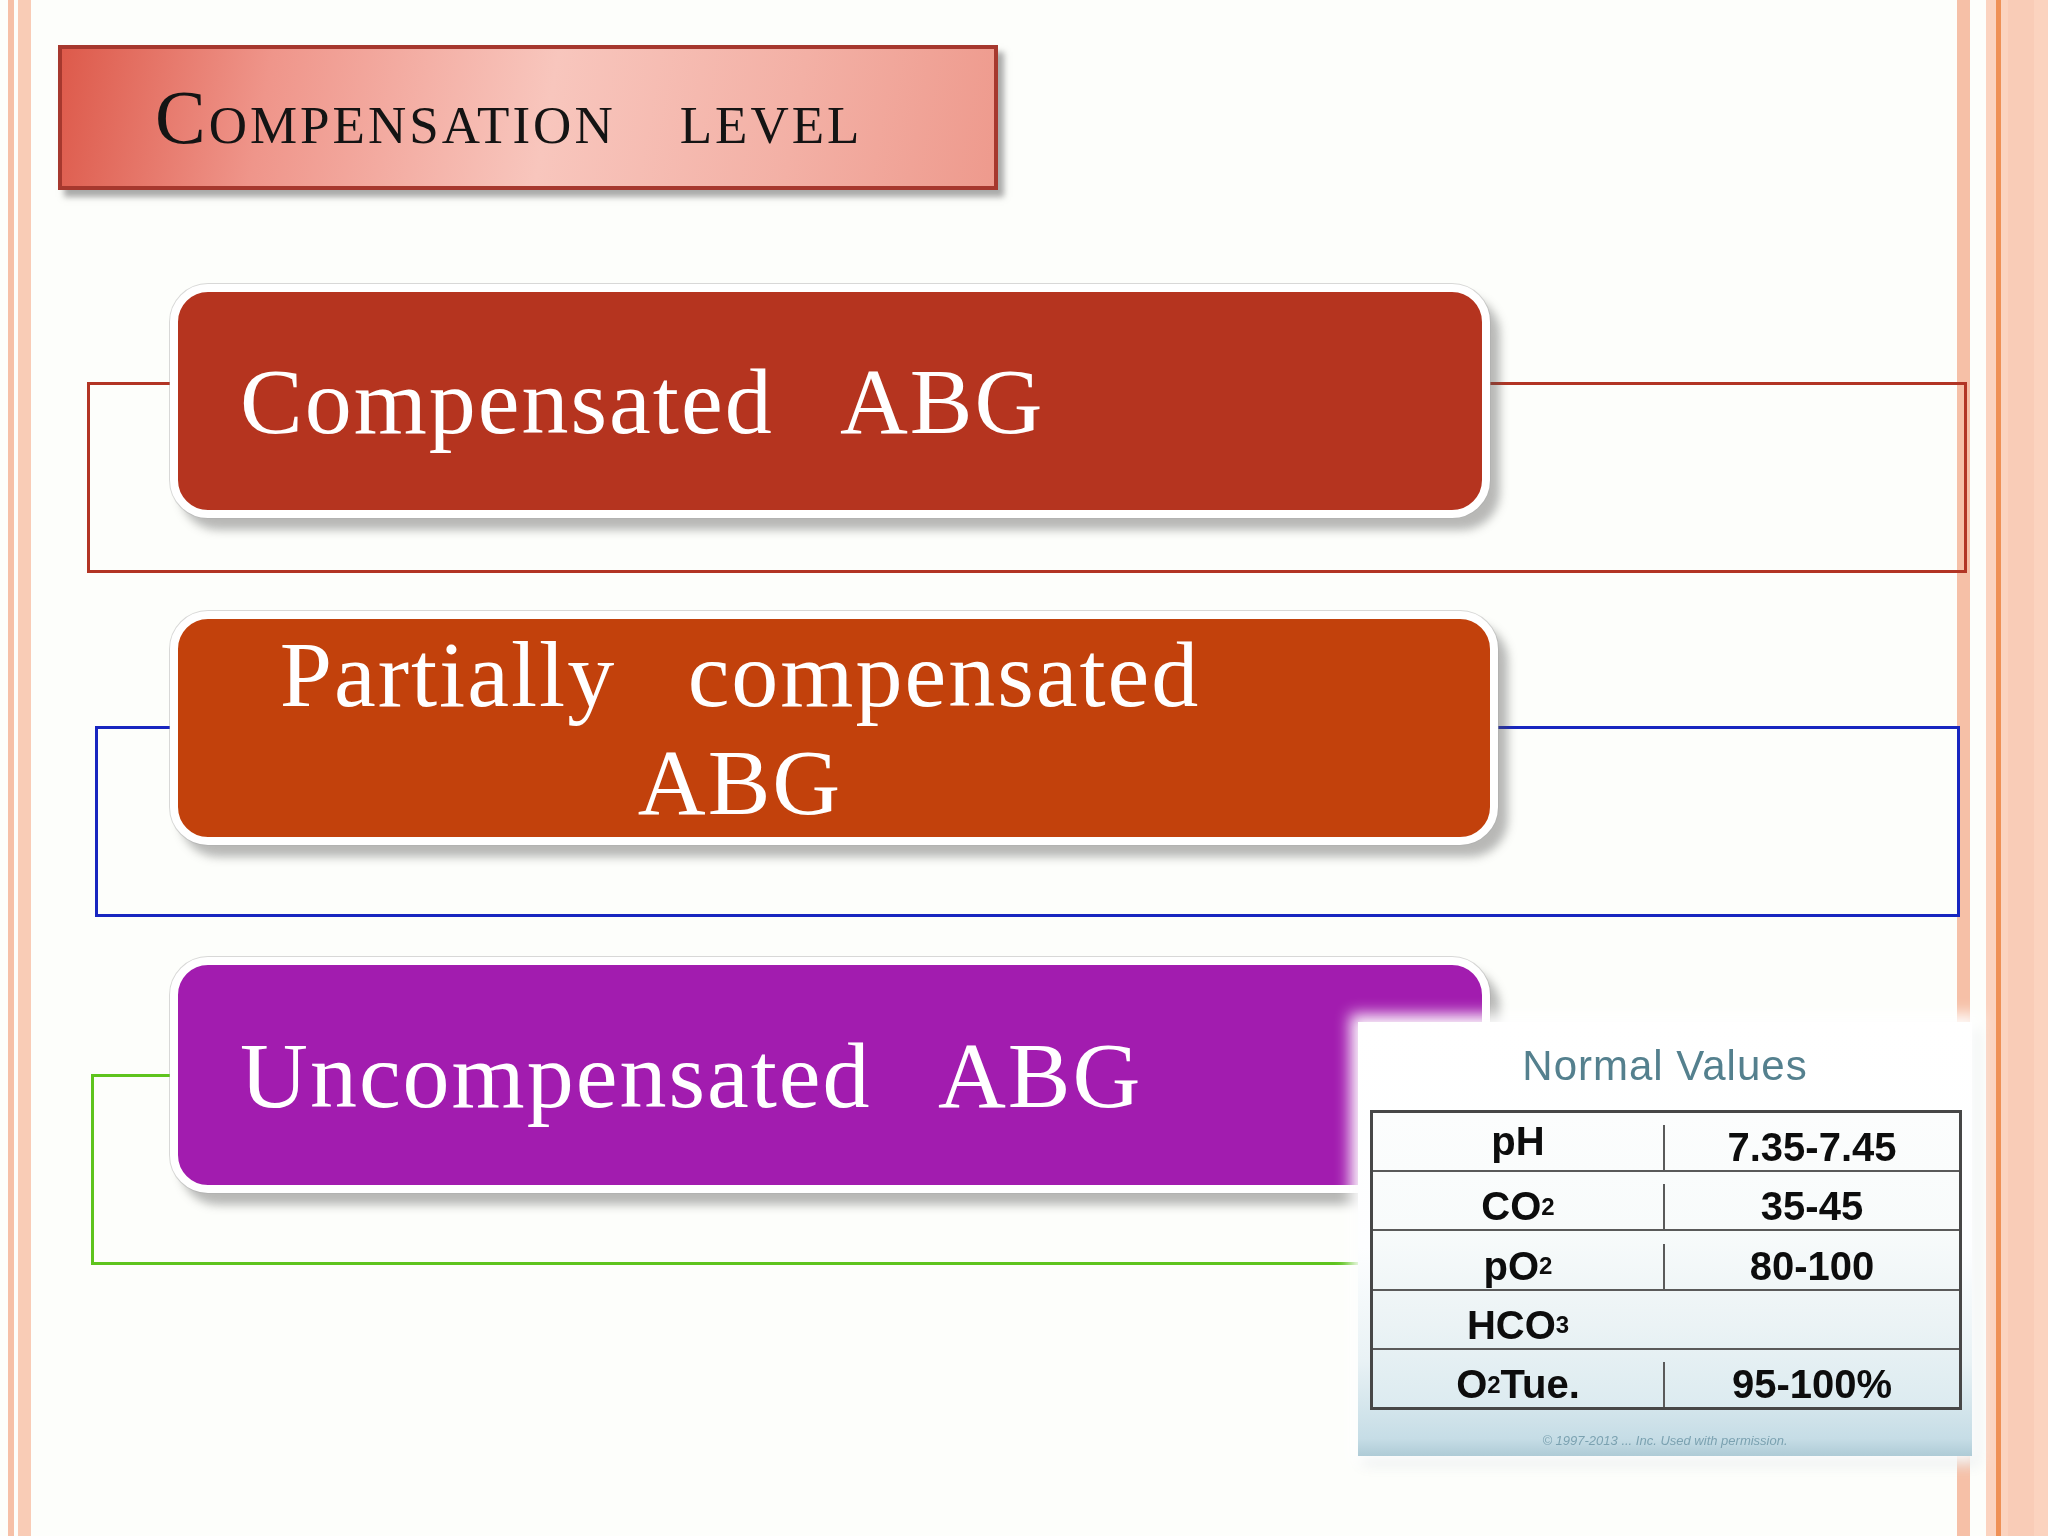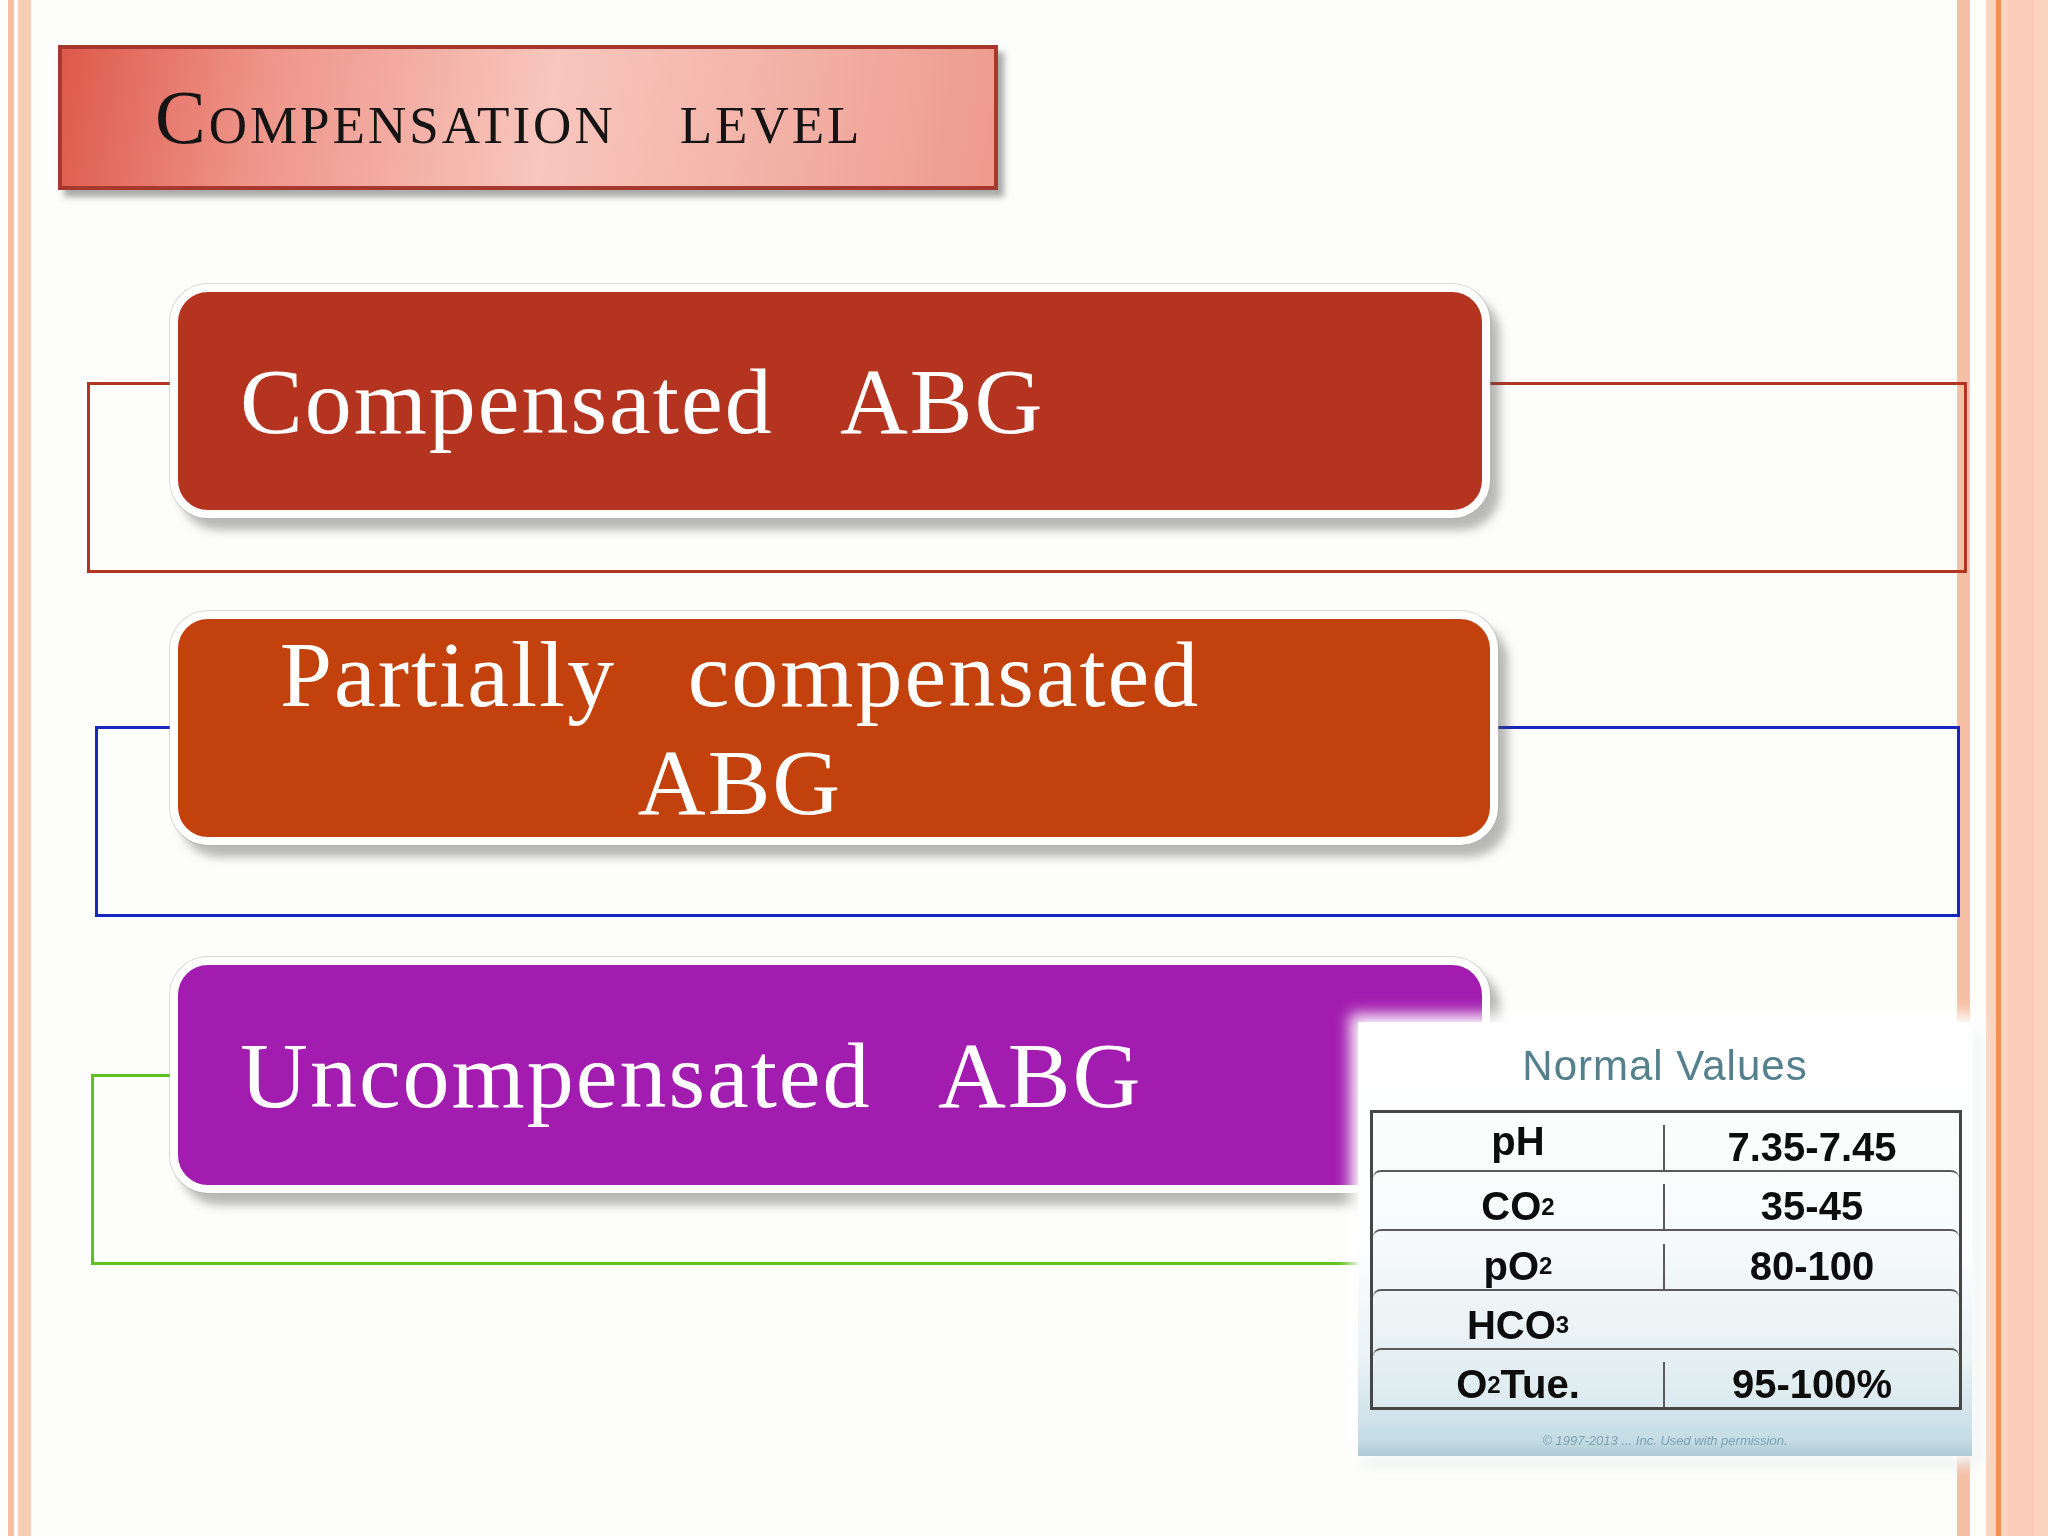--- a/index.html
+++ b/index.html
@@ -62,21 +62,21 @@
   .nv-title{
     position:absolute;top:20px;left:0;right:0;text-align:center;
     font-size:42px;color:#54808e;letter-spacing:1px;
   }
   .nv-grid{
     position:absolute;left:12px;top:88px;width:592px;height:300px;
     box-sizing:border-box;border:3px solid #474747;
     background:linear-gradient(180deg,#fcfdfd 0%,#f8fbfb 40%,#ebf3f5 72%,#dcebf0 100%);
     display:flex;flex-direction:column;
   }
-  .nv-row{flex:1;display:flex;box-sizing:border-box;border-radius:8px;}
+  .nv-row{flex:1;display:flex;box-sizing:border-box;}
   .nv-row + .nv-row{border-top:2px solid #5a5a5a;align-items:flex-end;}
   .nv-cell{
     display:flex;align-items:center;justify-content:center;
     font-weight:bold;font-size:40px;color:#0d0d0d;box-sizing:border-box;
   }
   .nv-cell sub{font-size:60%;line-height:0;}
   .nv-cell.label{width:290px;}
   .nv-cell.value{flex:1;border-left:2px solid #5a5a5a;margin-top:12px;}
   .nv-footnote{
     position:absolute;bottom:8px;left:0;right:0;text-align:center;

